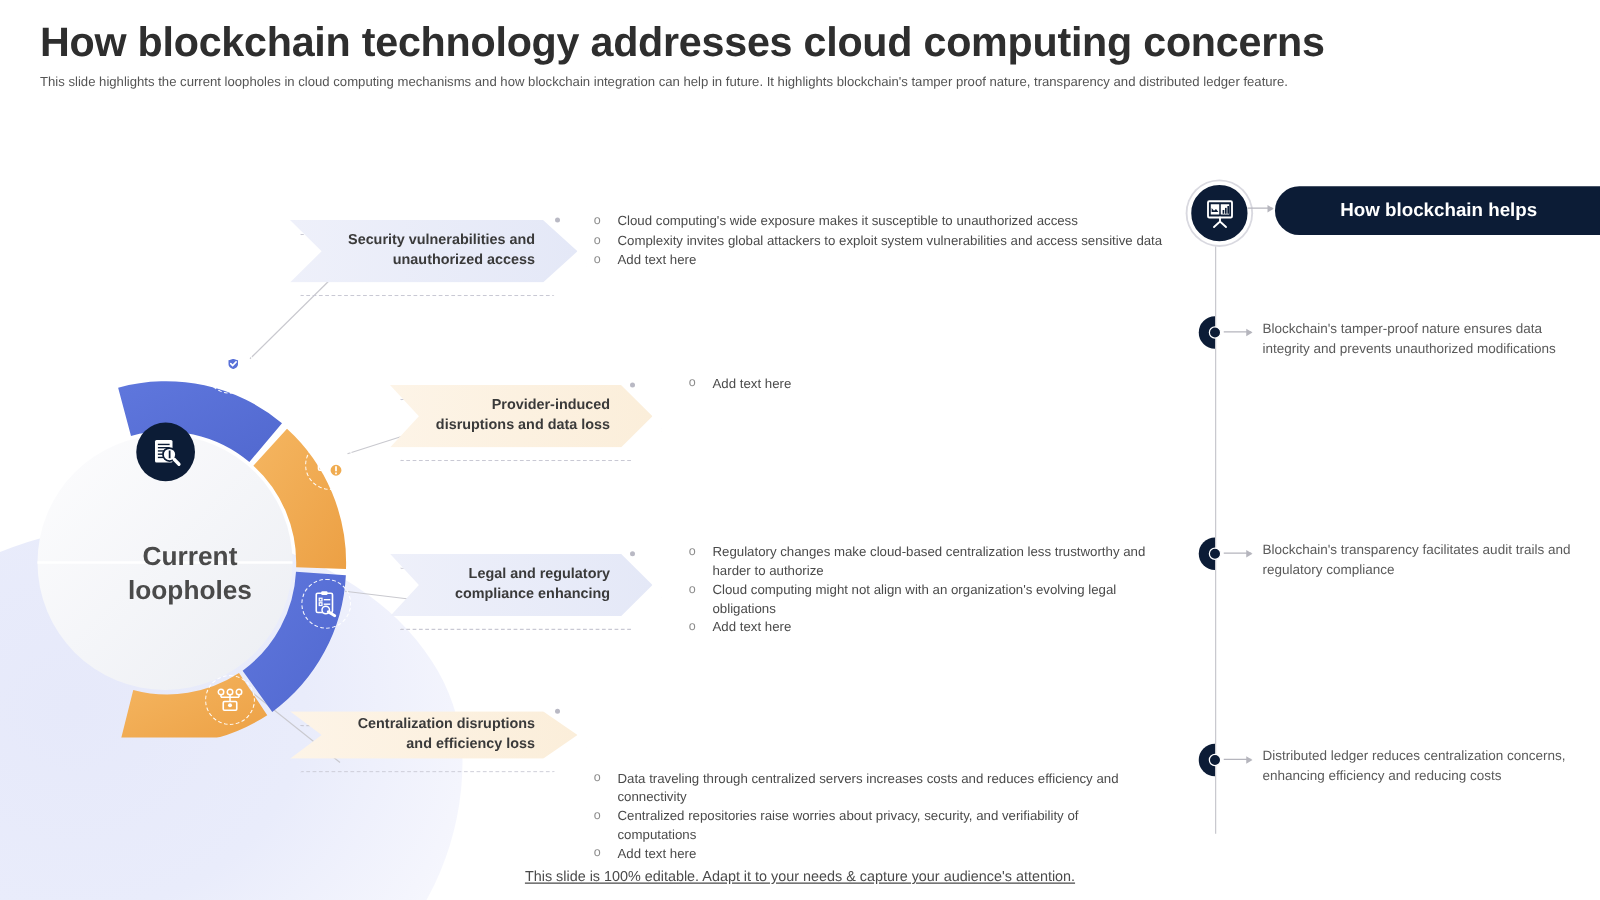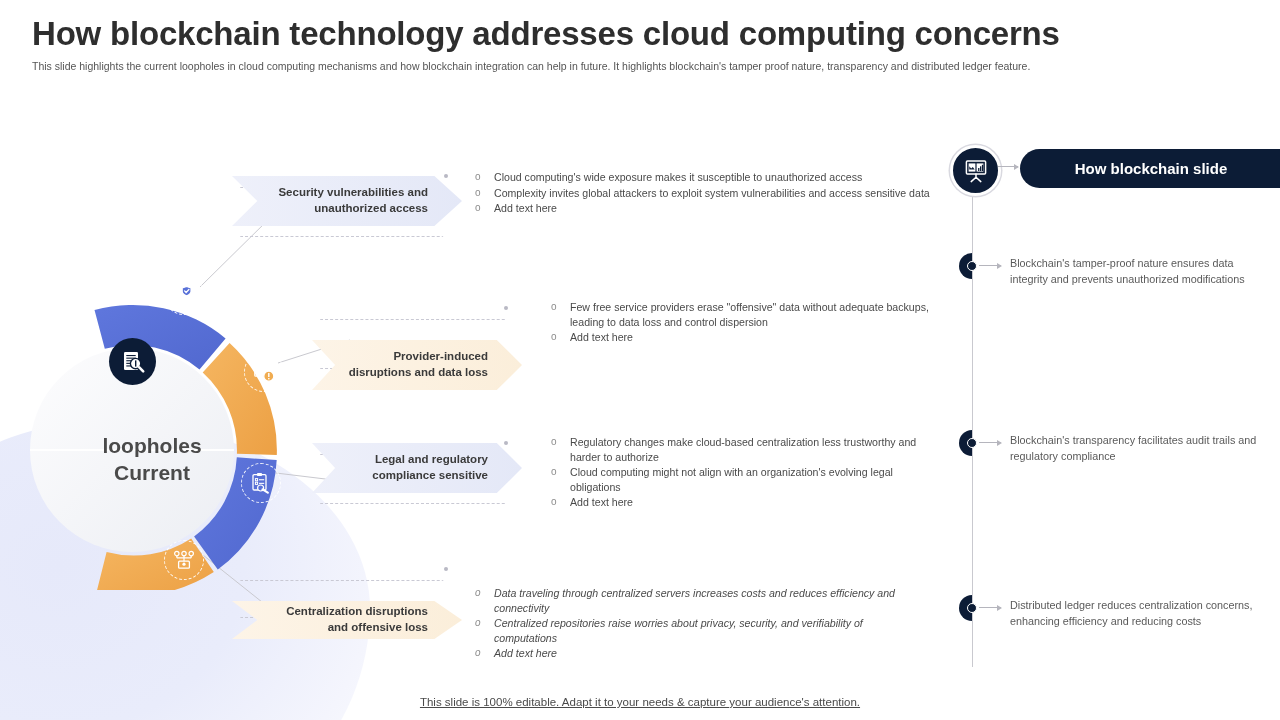--- a/index.html
+++ b/index.html
@@ -55,21 +55,21 @@
     position:absolute;left:0;top:0;width:100%;height:100%;
     display:flex;align-items:center;justify-content:flex-end;
     clip-path:polygon(0 0, 88% 0, 100% 50%, 88% 100%, 0 100%, 11% 50%);
     box-sizing:border-box;
   }
   .chev .txt{
     font-size:11.5px;font-weight:bold;color:#3a3a3a;text-align:right;
     line-height:1.35;padding-right:34px;
   }
   .chev.blue .body{background:linear-gradient(90deg,#eef0fa 0%,#e4e8f7 100%);}
-  .chev.orange .body{background:linear-gradient(90deg,#fdf4e7 0%,#fbeeda 100%);margin-top:32px;}
+  .chev.orange .body{background:linear-gradient(90deg,#fdf4e7 0%,#fbeeda 100%);}
   .chev .dot{
     position:absolute;width:4px;height:4px;border-radius:50%;background:#b9b9c4;
     right:14px;top:-2px;
   }
   
   .bullets{position:absolute;}
   .bullets ul{margin:0;padding:0;list-style:none;}
   .bullets li{
     position:relative;padding-left:22px;margin-bottom:1px;
     font-size:10.6px;color:#4a4a4a;line-height:1.38;
@@ -170,22 +170,22 @@
 
       <path d="M 70.7,-77.5 A 105,105 0 0 1 104.9,3.7 L 144.8,5.1 A 145,145 0 0 0 97.6,-107.0 Z" fill="url(#gOr1)"></path>
 
       <path d="M 104.8,7.3 A 105,105 0 0 1 62.1,86.5 L 85.8,119.5 A 145,145 0 0 0 144.7,10.1 Z" fill="url(#gBlue1)"></path>
 
       <path d="M 59.2,88.4 A 105,105 0 0 1 -25.4,101.9 L -35.1,140.7 A 145,145 0 0 0 81.8,122.1 Z" fill="url(#gOr1)"></path>
     </g>
   </svg>
 
   <div class="donut-center-label">
+    <div>Current</div>
     <div>loopholes</div>
-    <div>Current</div>
   </div>
 </div>
 
 <div class="center-icon" style="left:109px;top:338px;">
   <svg width="26" height="26" viewBox="0 0 26 26">
     <rect x="4" y="3" width="14" height="18" rx="1.2" fill="#fff"></rect>
     <rect x="6.3" y="6" width="9.4" height="1.1" fill="#0c1c36"></rect>
     <rect x="6.3" y="8.6" width="9.4" height="1.1" fill="#0c1c36"></rect>
     <rect x="6.3" y="11.2" width="5" height="1.1" fill="#0c1c36"></rect>
     <rect x="6.3" y="13.8" width="5" height="1.1" fill="#0c1c36"></rect>
@@ -266,54 +266,53 @@
   <div class="body">
     <div class="txt">
       <div>Provider-induced</div>
       <div>disruptions and data loss</div>
     </div>
   </div>
   <div class="dot"></div>
 </div>
 <div class="bullets" style="left:548px;top:300px;width:385px;">
   <ul>
-    <li>Few free service providers erase "offensive" data without adequate backups, leading to data loss and control dispersion</li>
     <li>Add text here</li>
   </ul>
 </div>
 
 <div class="chev blue" style="left:312px;top:443px;width:210px;height:50px;">
   <div class="ghost"></div>
   <div class="body">
     <div class="txt">
       <div>Legal and regulatory</div>
-      <div>compliance sensitive</div>
+      <div>compliance enhancing</div>
     </div>
   </div>
   <div class="dot"></div>
 </div>
 <div class="bullets" style="left:548px;top:435px;width:380px;">
   <ul>
     <li>Regulatory changes make cloud-based centralization less trustworthy and harder to authorize</li>
     <li>Cloud computing might not align with an organization's evolving legal obligations</li>
     <li>Add text here</li>
   </ul>
 </div>
 
 <div class="chev orange" style="left:232px;top:569px;width:230px;height:38px;">
   <div class="ghost"></div>
   <div class="body">
     <div class="txt">
       <div>Centralization disruptions</div>
-      <div>and offensive loss</div>
+      <div>and efficiency loss</div>
     </div>
   </div>
   <div class="dot"></div>
 </div>
-<div class="bullets" style="left:472px;top:586px;width:445px;font-style:italic;">
+<div class="bullets" style="left:472px;top:616px;width:445px;">
   <ul>
     <li>Data traveling through centralized servers increases costs and reduces efficiency and connectivity</li>
     <li>Centralized repositories raise worries about privacy, security, and verifiability of computations</li>
     <li>Add text here</li>
   </ul>
 </div>
 
 <div class="rail">
   <div class="rail-line"></div>
 
@@ -324,21 +323,21 @@
       <rect x="13.6" y="5.4" width="6.8" height="8.2" fill="#fff"></rect>
       <rect x="15.1" y="10" width="1.3" height="3" fill="#0c1c36"></rect>
       <rect x="17" y="8.3" width="1.3" height="4.7" fill="#0c1c36"></rect>
       <rect x="18.9" y="6.8" width="1.3" height="6.2" fill="#0c1c36"></rect>
       <path d="M6.3 8.3l1.9 2.2 1.6-1.4 1.9 2.4H6.3z" fill="#0c1c36"></path>
       <path d="M13 16v3.2M13 19.2L8.2 23.6M13 19.2l4.8 4.4" stroke="#fff" stroke-width="1.5" stroke-linecap="round"></path>
     </svg>
   </div>
   <div class="rail-head-arrow"></div>
   <div class="rail-pill">
-    <span>How blockchain slide</span>
+    <span>How blockchain helps</span>
   </div>
 
   <div class="rail-item" style="top:108px;">
     <div class="rail-marker"></div>
     <div class="rail-arrow"></div>
     <div class="rail-text">Blockchain's tamper-proof  nature ensures data integrity and prevents  unauthorized modifications</div>
   </div>
 
   <div class="rail-item" style="top:285px;">
     <div class="rail-marker"></div>

